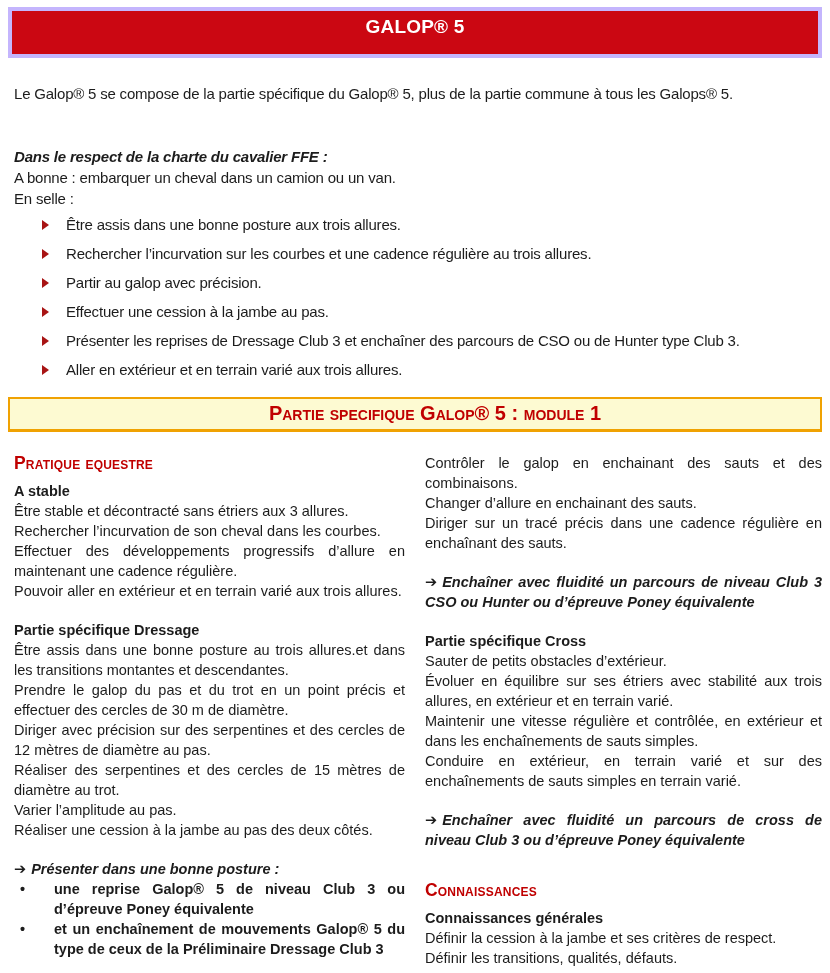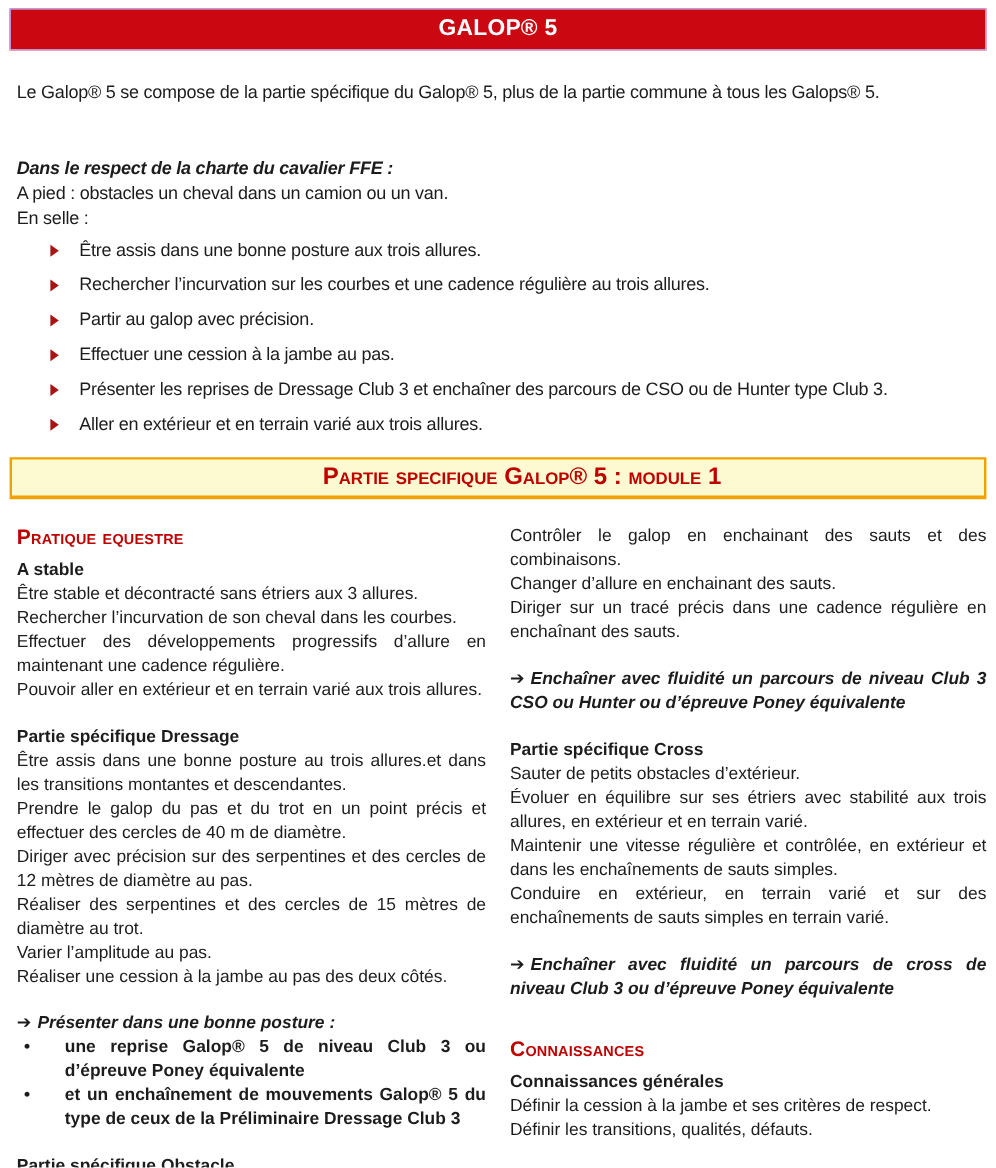--- a/index.html
+++ b/index.html
@@ -7,27 +7,27 @@
     width:830px;height:973px;overflow:hidden;
     font-family:"Liberation Sans", sans-serif;
     color:#1c1c1c;
     -webkit-font-smoothing:antialiased;
   }
   .page{position:relative;width:830px;height:973px;box-sizing:border-box;padding:7px 8px 0 8px;}
 
   
   .title-banner{
     box-sizing:border-box;
-    border:1px solid #c4b5fd;
+    border:4px solid #c4b5fd;
     text-align:center;
     font-weight:bold;
     font-size:19px;
     letter-spacing:.2px;
     color:#ffffff;
-    padding:5px 0 6px 0;
+    padding:5px 0 16px 0;
   }
 
   
   .top-text{font-size:15px;letter-spacing:-0.2px;line-height:21px;margin:0 6px;}
   .intro-par{margin-top:25px;}
   .charte-heading{margin-top:42px;font-weight:bold;font-style:italic;}
   .charte-line{margin-top:0;}
   .charte-list{margin-top:3px;}
   .charte-item{display:flex;align-items:baseline;margin:0 0 4px 34px;line-height:25px;}
   .tri-bullet{
@@ -97,21 +97,21 @@
 
 <div class="page">
 
   <div class="title-banner" style="background:#cb0712;">
     <span>GALOP® 5</span>
   </div>
 
   <p class="top-text intro-par">Le Galop® 5 se compose de la partie spécifique du Galop® 5, plus de la partie commune à tous les Galops® 5.</p>
 
   <p class="top-text charte-heading">Dans le respect de la charte du cavalier FFE :</p>
-  <p class="top-text charte-line">A pied : obstacles un cheval dans un camion ou un van.</p>
+  <p class="top-text charte-line">A bonne : embarquer un cheval dans un camion ou un van.</p>
   <p class="top-text charte-line">En selle :</p>
 
   <div class="charte-list">
     <div class="charte-item top-text">
       <span class="tri-bullet"></span>
       <span>Être assis dans une bonne posture aux trois allures.</span>
     </div>
     <div class="charte-item top-text">
       <span class="tri-bullet"></span>
       <span>Rechercher l’incurvation sur les courbes et une cadence régulière au trois allures.</span>
@@ -146,21 +146,21 @@
 
       <p class="sub-heading">A stable</p>
       <p>Être stable et décontracté sans étriers aux 3 allures.</p>
       <p>Rechercher l’incurvation de son cheval dans les courbes.</p>
       <p>Effectuer des développements progressifs d’allure en maintenant une cadence régulière.</p>
       <p>Pouvoir aller en extérieur et en terrain varié aux trois allures.</p>
 
       <div class="gap-m"></div>
       <p class="sub-heading">Partie spécifique Dressage</p>
       <p>Être assis dans une bonne posture au trois allures.et dans les transitions montantes et descendantes.</p>
-      <p>Prendre le galop du pas et du trot en un point précis et effectuer des cercles de 40 m de diamètre.</p>
+      <p>Prendre le galop du pas et du trot en un point précis et effectuer des cercles de 30 m de diamètre.</p>
       <p>Diriger avec précision sur des serpentines et des cercles de 12 mètres de diamètre au pas.</p>
       <p>Réaliser des serpentines et des cercles de 15 mètres de diamètre au trot.</p>
       <p>Varier l’amplitude au pas.</p>
       <p>Réaliser une cession à la jambe au pas des deux côtés.</p>
 
       <div class="gap-m"></div>
       <p class="goal"><span class="harrow">➔</span><span>Présenter dans une bonne posture :</span></p>
       <ul class="goal-bullets">
         <li>une reprise Galop® 5 de niveau Club 3 ou d’épreuve Poney équivalente</li>
         <li>et un enchaînement de mouvements Galop® 5 du type de ceux de la Préliminaire Dressage Club 3</li>

